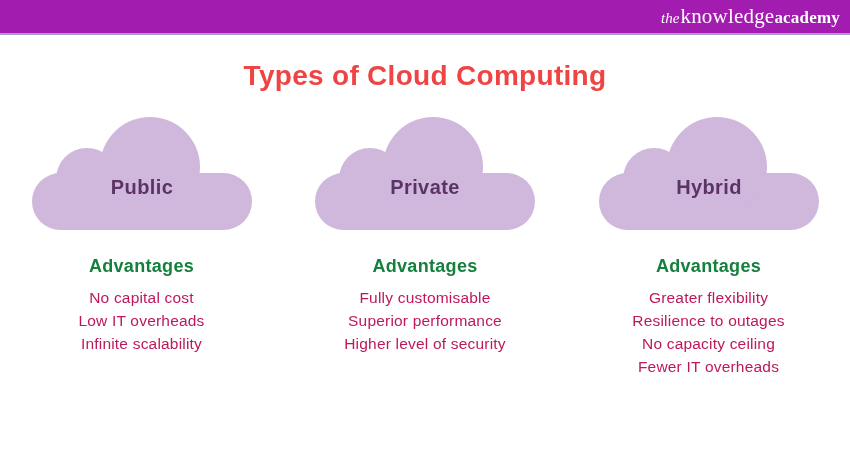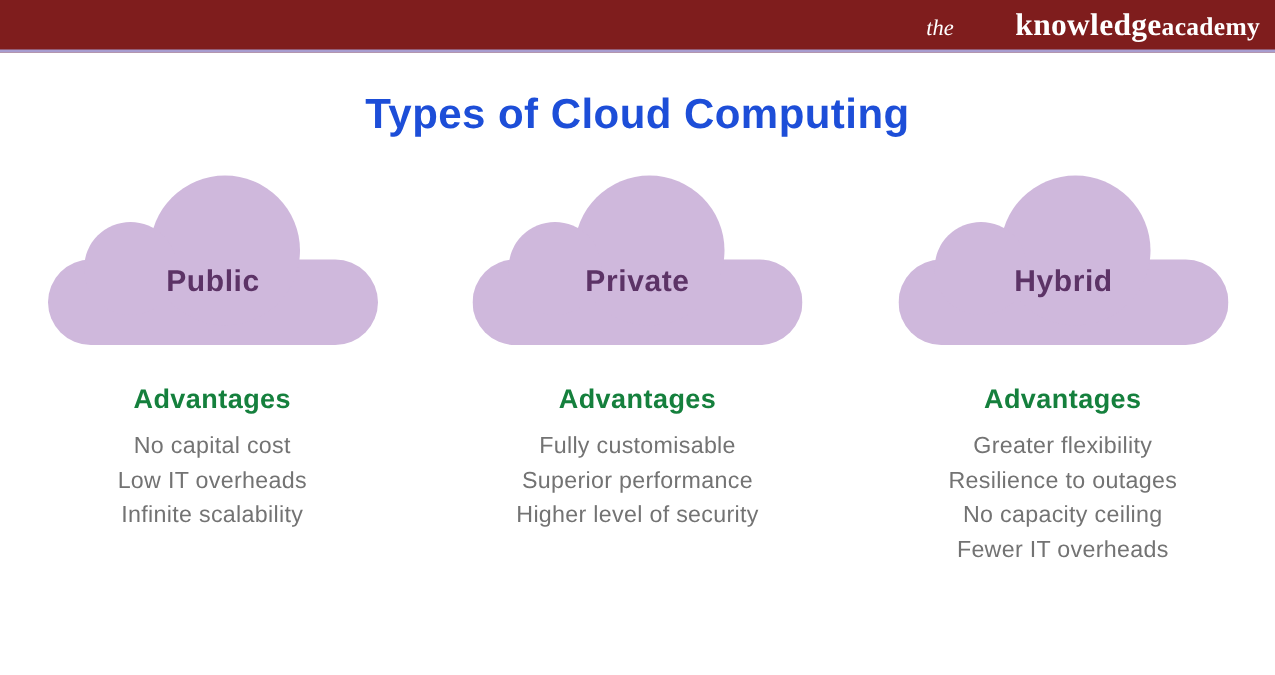--- a/index.html
+++ b/index.html
@@ -9,21 +9,21 @@
     width: 850px;
     height: 450px;
     background: #ffffff;
     font-family: "Liberation Sans", "DejaVu Sans", sans-serif;
     overflow: hidden;
   }
   
   .header {
     width: 100%;
     height: 35px;
-    background: #7f1d1d;
+    background: #a21caf;
     border-bottom: 2px solid #A89DD0;
     display: flex;
     align-items: center;
     justify-content: flex-end;
     padding-right: 10px;
   }
   .logo {
     color: #ffffff;
     font-family: "Liberation Serif", "DejaVu Serif", serif;
     white-space: nowrap;
@@ -31,37 +31,36 @@
     display: flex;
     align-items: baseline;
   }
   .logo-the {
     font-style: italic;
     font-size: 15px;
     margin-right: 1px;
   }
   .logo-knowledge {
     font-size: 21px;
-    font-weight: 700;
+    font-weight: 400;
     letter-spacing: 0.2px;
-    margin-left: 40px;
   }
   .logo-academy {
     font-size: 17px;
     font-weight: 700;
     letter-spacing: 0.2px;
   }
   
   .title {
     margin-top: 25px;
     text-align: center;
     font-size: 28px;
     font-weight: 700;
     letter-spacing: 0.3px;
-    color: #1d4ed8;
+    color: #ef4444;
   }
   
   .columns {
     margin-top: 23px;
     display: flex;
     justify-content: space-between;
   }
   .column {
     width: 283px;
     display: flex;
@@ -86,21 +85,21 @@
   }
   .adv-list {
     list-style: none;
     margin-top: 9px;
     text-align: center;
   }
   .adv-list li {
     font-size: 15.5px;
     line-height: 23px;
     letter-spacing: 0.2px;
-    color: #737373;
+    color: #be185d;
   }
 </style>
 </head>
 <body>
 
 <div class="page">
 
   <div class="header">
     <div class="logo">
       <span class="logo-the">the</span>

